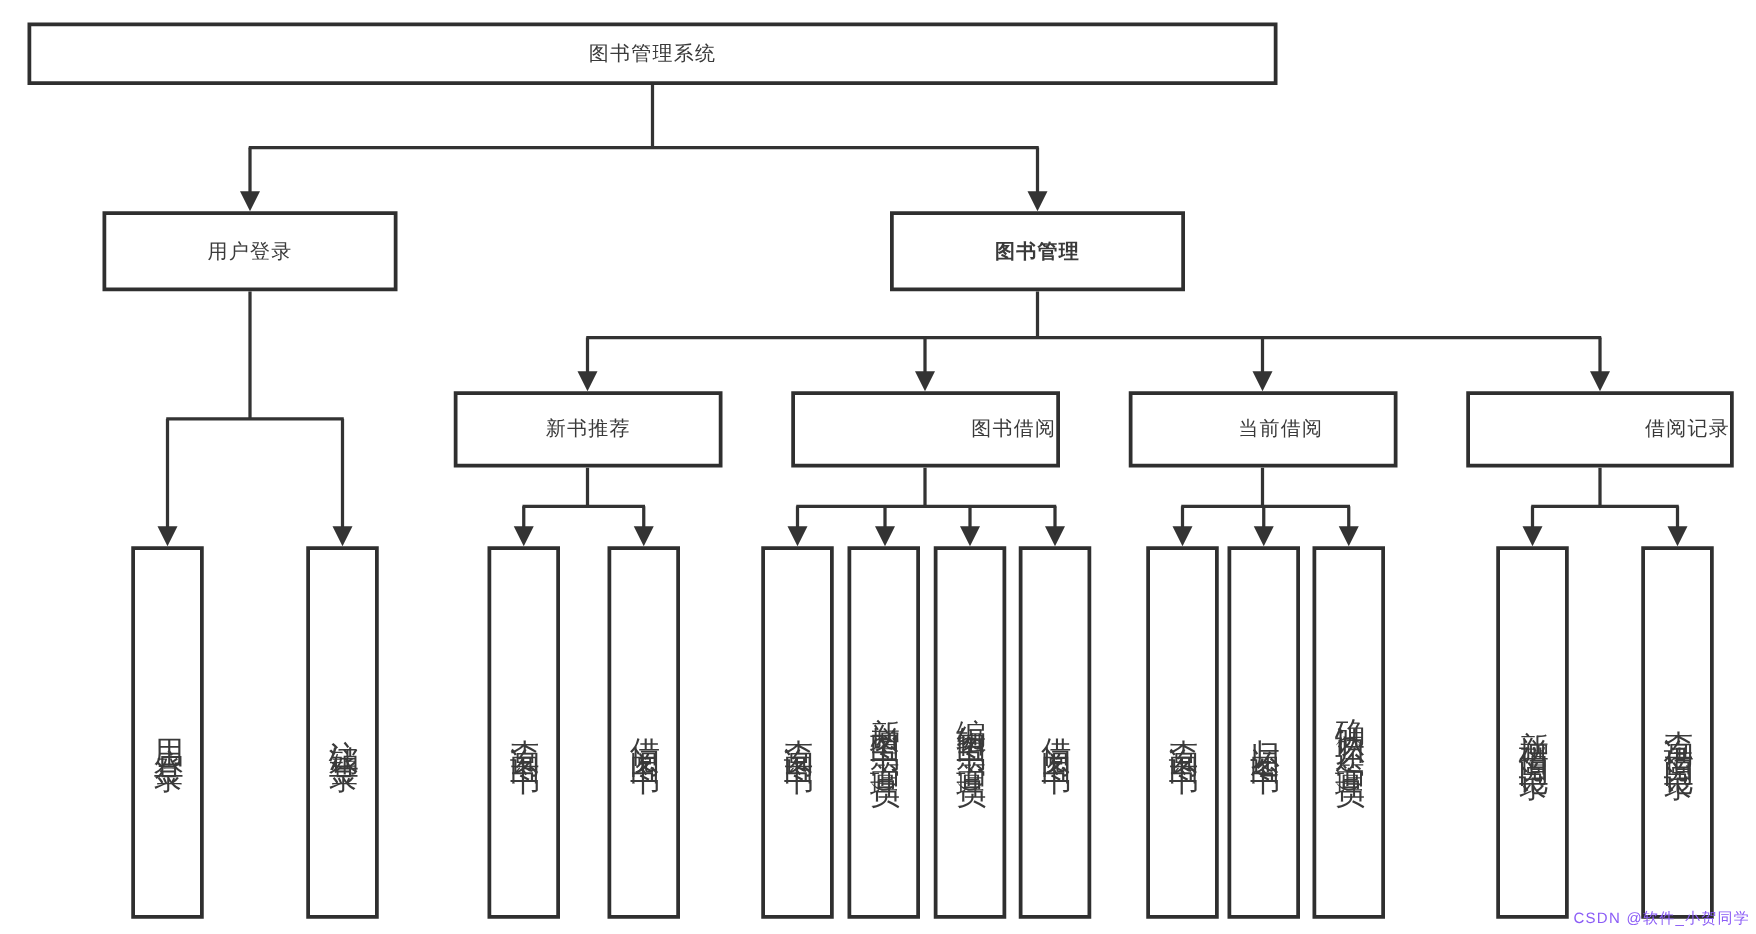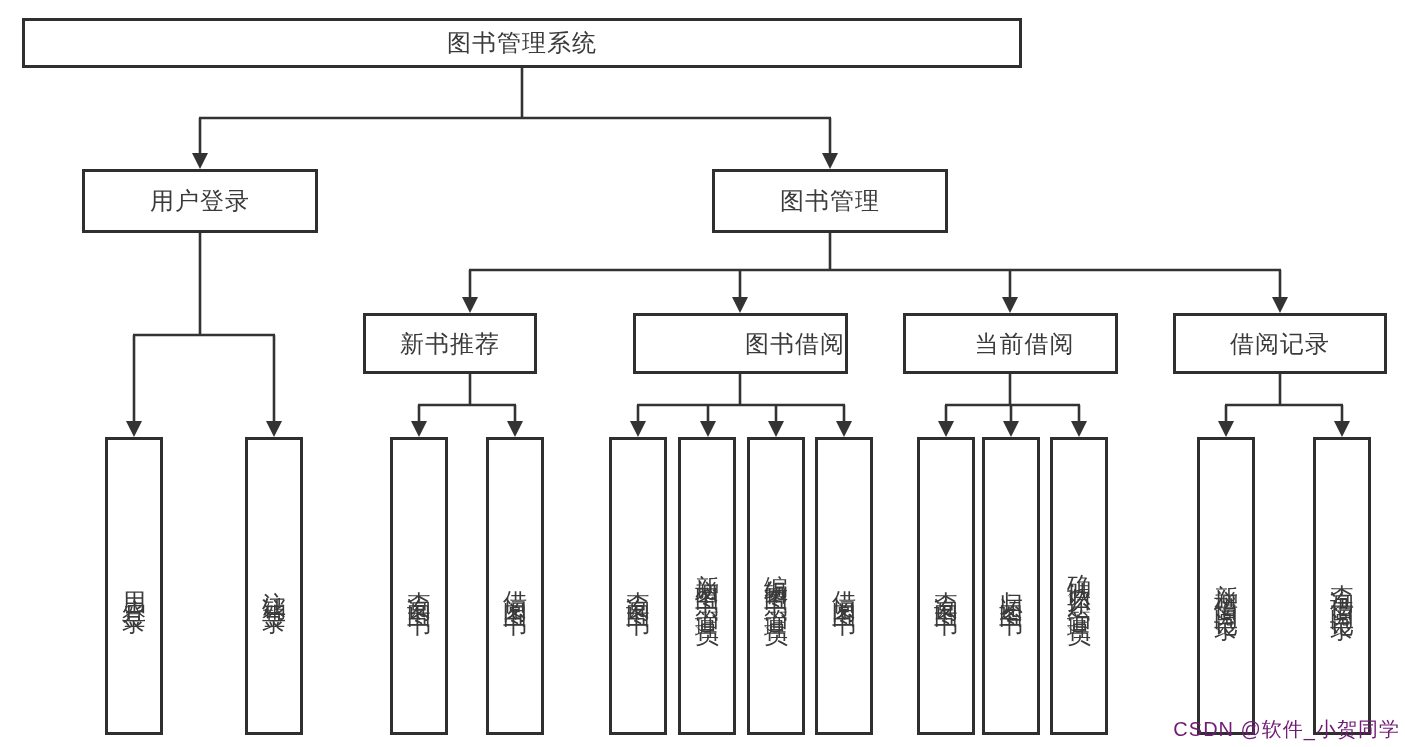--- a/index.html
+++ b/index.html
@@ -21,21 +21,21 @@
     width: 1405px; height: 747px;
   }
   .hbox {
     position: absolute;
     box-sizing: border-box;
     background: #ffffff;
     border: 3px solid #2f2f2f;
     display: flex;
     align-items: center;
     justify-content: center;
-    font-size: 24px;
+    font-size: 16px;
     letter-spacing: 1px;
     color: #3a3a3a;
     white-space: nowrap;
   }
   .vbox {
     position: absolute;
     box-sizing: border-box;
     top: 437px;
     width: 58px;
     height: 298px;
@@ -50,22 +50,22 @@
     text-orientation: upright;
     font-size: 24px;
     letter-spacing: 7px;
     line-height: 1;
     color: #3a3a3a;
   }
   .watermark {
     position: absolute;
     right: 5px;
     bottom: 4px;
-    font-size: 20px;
-    color: #701a75;
+    font-size: 12px;
+    color: #8b5cf6;
     letter-spacing: 1px;
     white-space: nowrap;
   }
   svg line { stroke: #333333; stroke-width: 2.6; }
   svg polygon { fill: #333333; }
 </style>
 </head>
 <body>
 
 <div id="canvas">
@@ -132,34 +132,34 @@
     <polygon points="1334,421 1350,421 1342,437"></polygon>
   </svg>
 
   <div class="hbox" style="left:22px; top:18px; width:1000px; height:50px;">
     <span>图书管理系统</span>
   </div>
 
   <div class="hbox" style="left:82px; top:169px; width:236px; height:64px;">
     <span>用户登录</span>
   </div>
-  <div class="hbox" style="left:712px; top:169px; width:236px; height:64px;">
+  <div class="hbox" style="left:712px; top:169px; width:236px; height:64px;font-weight:bold;">
     <span>图书管理</span>
   </div>
 
-  <div class="hbox" style="left:363px; top:313px; width:174px; height:61px;">
+  <div class="hbox" style="left:363px; top:313px; width:215px; height:61px;">
     <span>新书推荐</span>
   </div>
   <div class="hbox" style="left:633px; top:313px; width:215px; height:61px;justify-content:flex-end;">
     <span>图书借阅</span>
   </div>
   <div class="hbox" style="left:903px; top:313px; width:215px; height:61px;padding-left:28px;">
     <span>当前借阅</span>
   </div>
-  <div class="hbox" style="left:1173px; top:313px; width:214px; height:61px;">
+  <div class="hbox" style="left:1173px; top:313px; width:214px; height:61px;justify-content:flex-end;">
     <span>借阅记录</span>
   </div>
 
   <div class="vbox" style="left:105px;">
     <span>用户登录</span>
   </div>
   <div class="vbox" style="left:245px;">
     <span>注销登录</span>
   </div>
 

